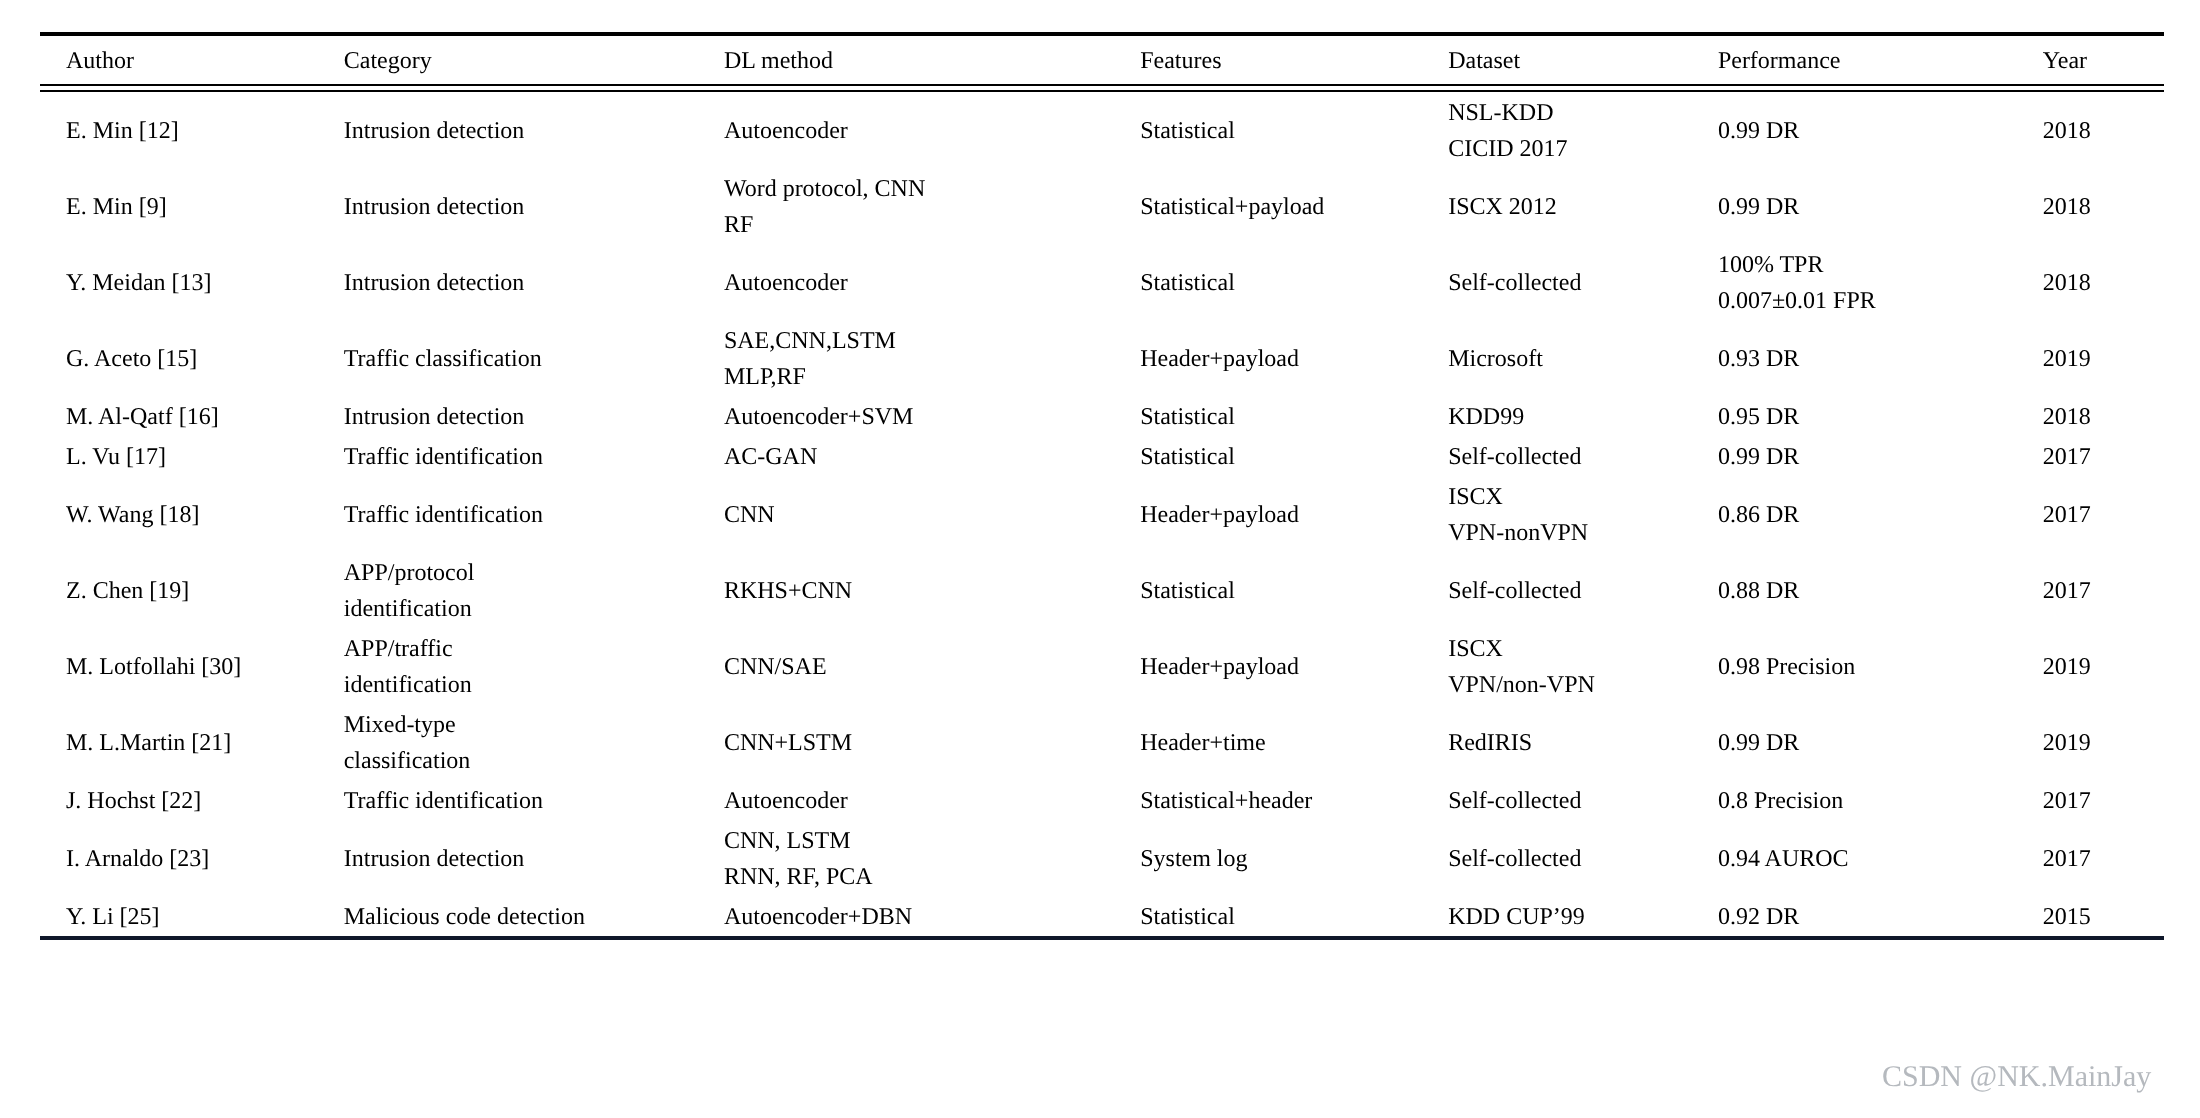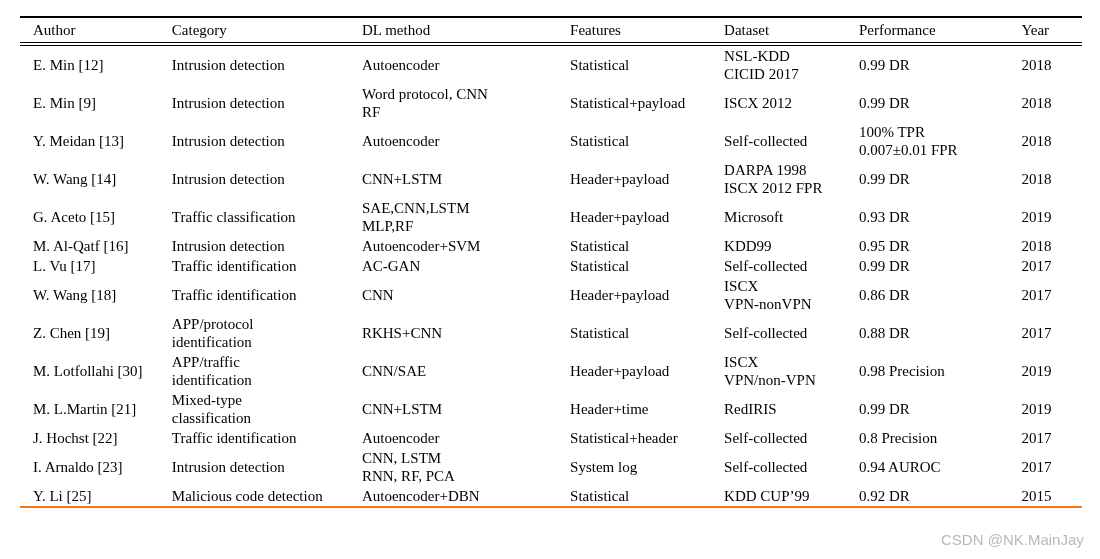--- a/index.html
+++ b/index.html
@@ -13,38 +13,38 @@
     height: 559px;
     background: #ffffff;
     overflow: hidden;
     font-family: "Liberation Serif", serif;
   }
   .watermark {
     position: absolute;
     left: 941px;
     top: 531px;
     z-index: 0;
-    font-family: Liberation Sans, sans-serif;
+    font-family: Liberation Serif, serif;
     font-size: 15px;
     color: #b5b9be;
     white-space: nowrap;
   }
   table.survey {
     position: absolute;
     left: 20px;
     top: 16px;
     z-index: 1;
     width: 1062px;
     border-collapse: collapse;
     table-layout: fixed;
-    font-size: 15px;
+    font-size: 12px;
     line-height: 18px;
     color: #000000;
     border-top: 2px solid #000000;
-    border-bottom: 2px solid #f97316;
+    border-bottom: 2px solid #0f172a;
   }
   col.c-author      { width: 14.3%; }
   col.c-category    { width: 17.9%; }
   col.c-method      { width: 19.6%; }
   col.c-features    { width: 14.5%; }
   col.c-dataset     { width: 12.7%; }
   col.c-performance { width: 15.3%; }
   col.c-year        { width: 5.7%;  }
   table.survey th {
     text-align: left;
@@ -116,30 +116,20 @@
           <td>Y. Meidan [13]</td>
           <td>Intrusion detection</td>
           <td>Autoencoder</td>
           <td>Statistical</td>
           <td>Self-collected</td>
           <td>100% TPR
 0.007±0.01 FPR</td>
           <td>2018</td>
         </tr>
         <tr>
-          <td>W. Wang [14]</td>
-          <td>Intrusion detection</td>
-          <td>CNN+LSTM</td>
-          <td>Header+payload</td>
-          <td>DARPA 1998
-ISCX 2012 FPR</td>
-          <td>0.99 DR</td>
-          <td>2018</td>
-        </tr>
-        <tr>
           <td>G. Aceto [15]</td>
           <td>Traffic classification</td>
           <td>SAE,CNN,LSTM
 MLP,RF</td>
           <td>Header+payload</td>
           <td>Microsoft</td>
           <td>0.93 DR</td>
           <td>2019</td>
         </tr>
         <tr>

